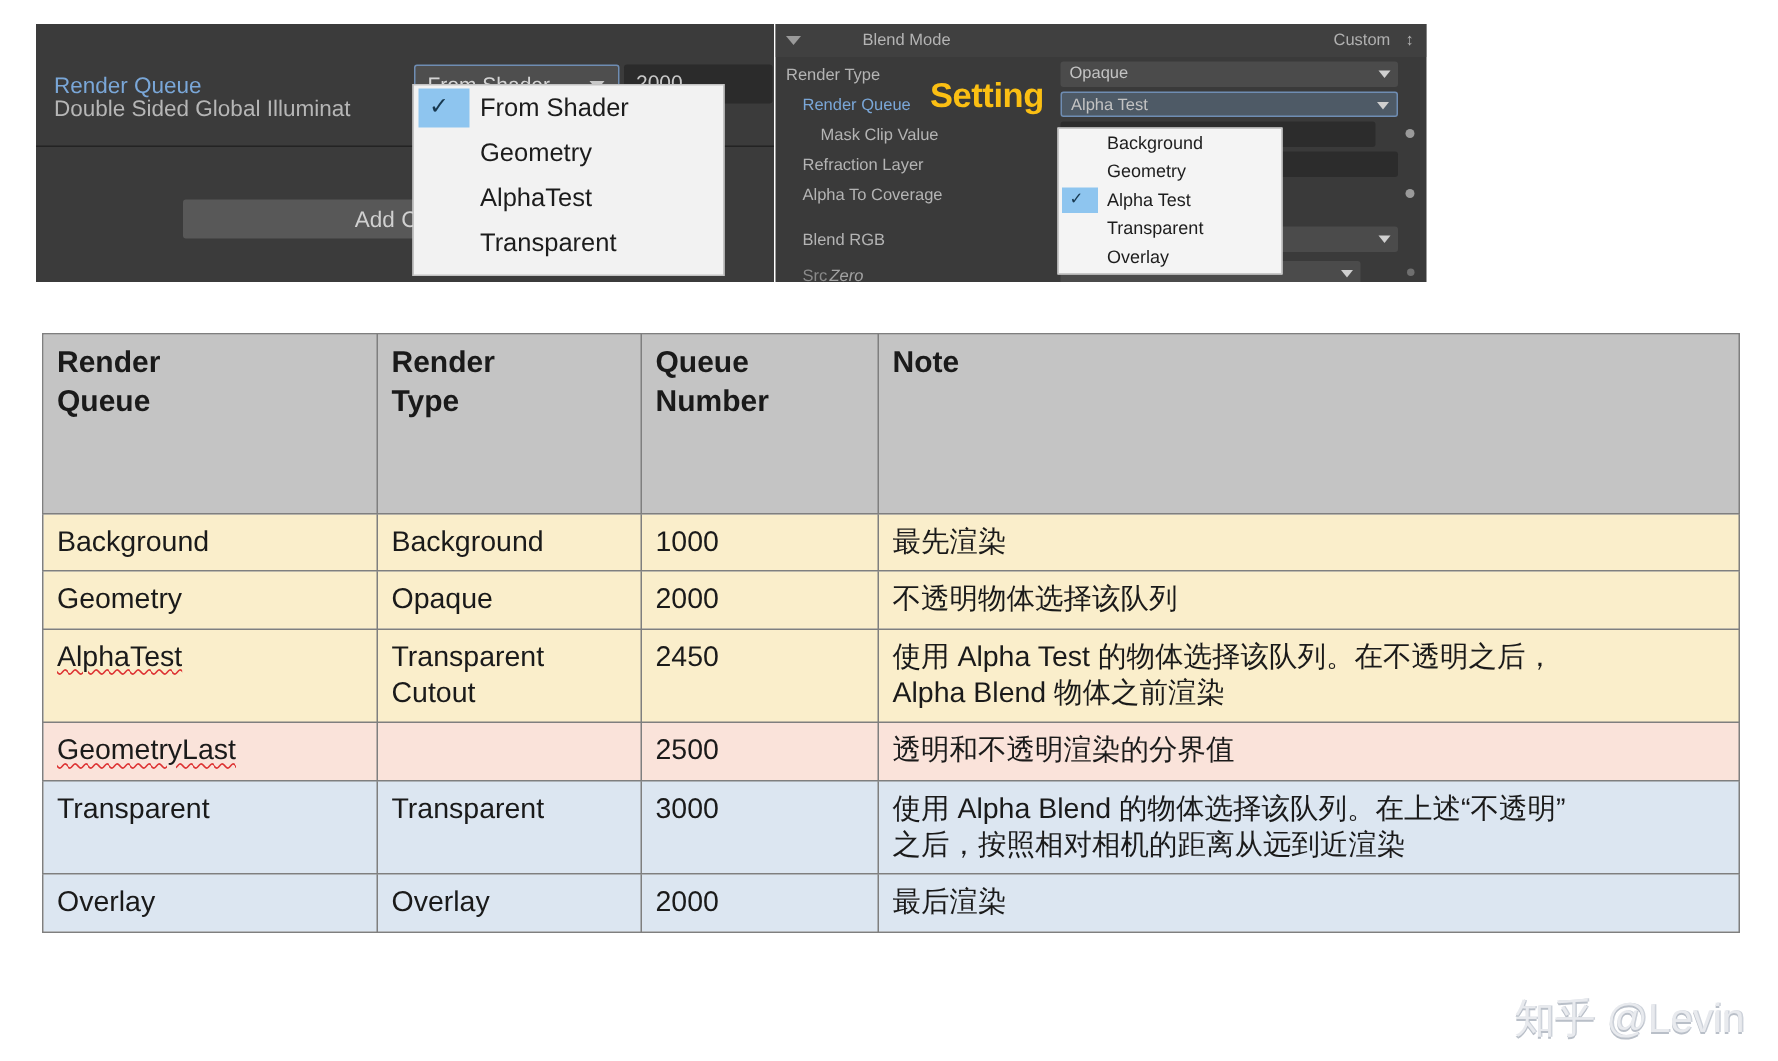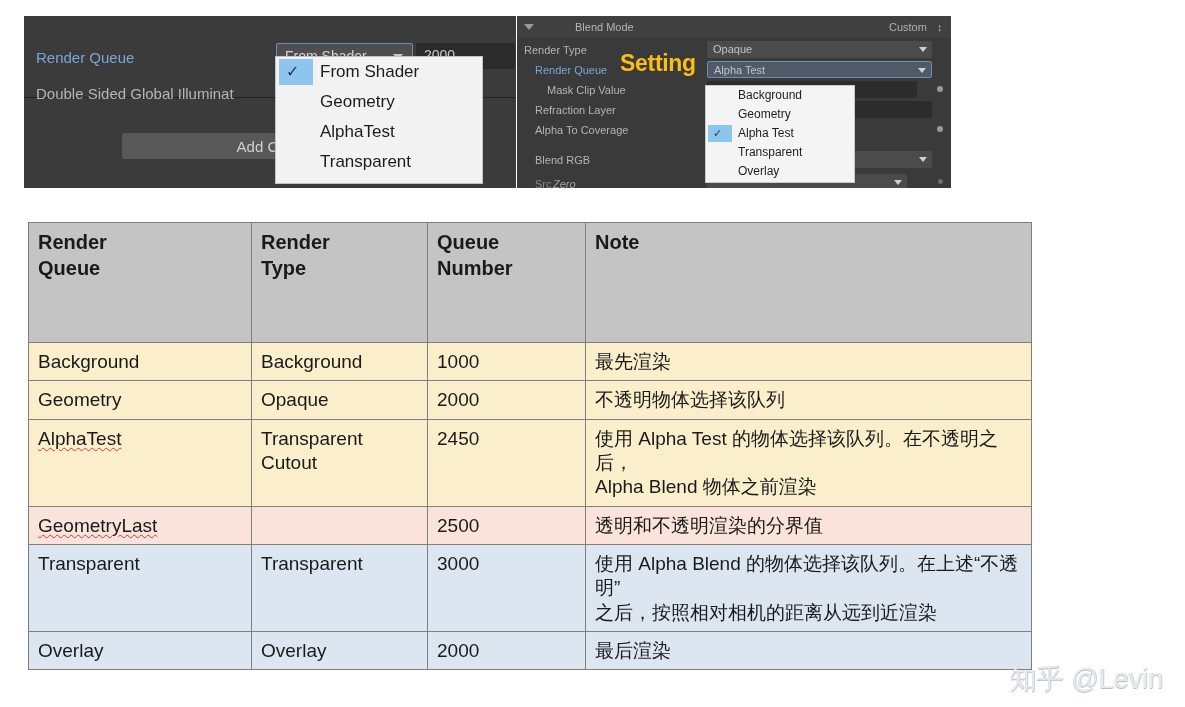--- a/index.html
+++ b/index.html
@@ -52,21 +52,21 @@
   }
   .uni-label {
     position: absolute;
     font-size: 15px;
     color: #b6b6b6;
     white-space: nowrap;
   }
   .uni-label.accent { color: #7aa7d8; }
 
   #rq-label { left: 12px; top: 33px; }
-  #dsgi-label { left: 12px; top: 69px; text-align: right; }
+  #dsgi-label { left: 12px; top: 48px; text-align: right; }
 
   #rq-dropdown {
     position: absolute;
     left: 252px; top: 27px;
     width: 137px; height: 26px;
     background: #4e4e4e;
     border: 1px solid #6f8db3;
     border-radius: 2px;
     box-sizing: border-box;
   }
@@ -296,21 +296,21 @@
     font-size: 11px;
     color: #17384f;
     z-index: 2;
   }
   #ase-menu .mi-label { position: relative; z-index: 2; }
 
   
   #queue-table {
     position: absolute;
     left: 28px; top: 222px;
-    width: 1004px;
+    width: 1132px;
     border-collapse: collapse;
     table-layout: fixed;
   }
   #queue-table td, #queue-table th {
     border: 1px solid #7f7f7f;
     vertical-align: top;
     padding: 7px 9px 6px 9px;
     font-size: 19px;
     color: #1a1a1a;
     line-height: 1.28;

